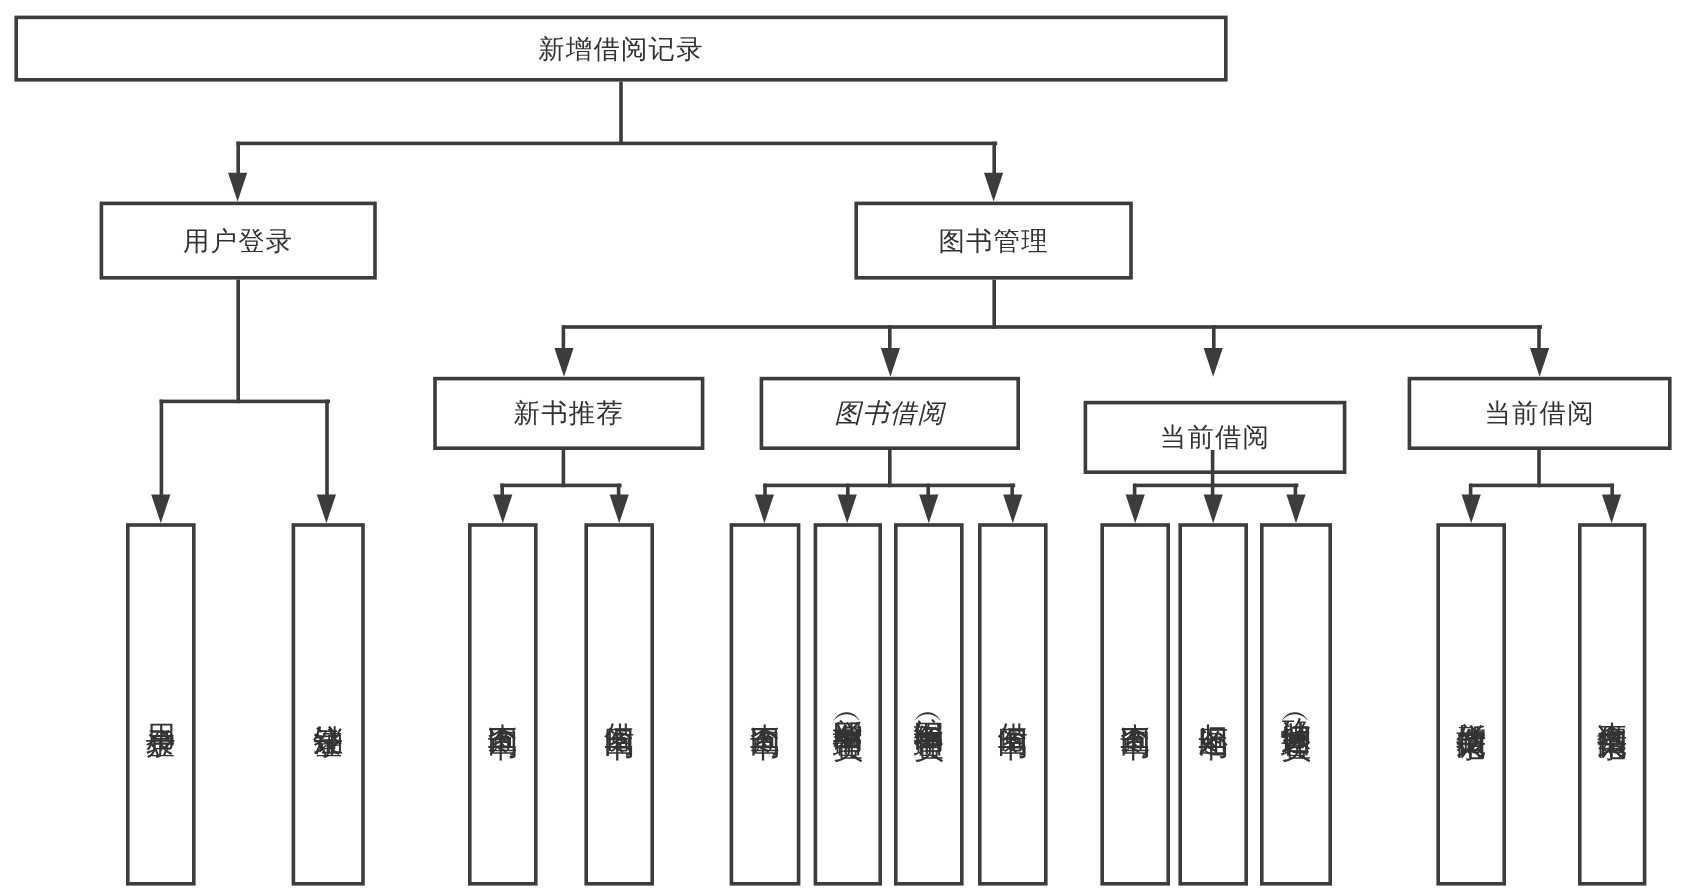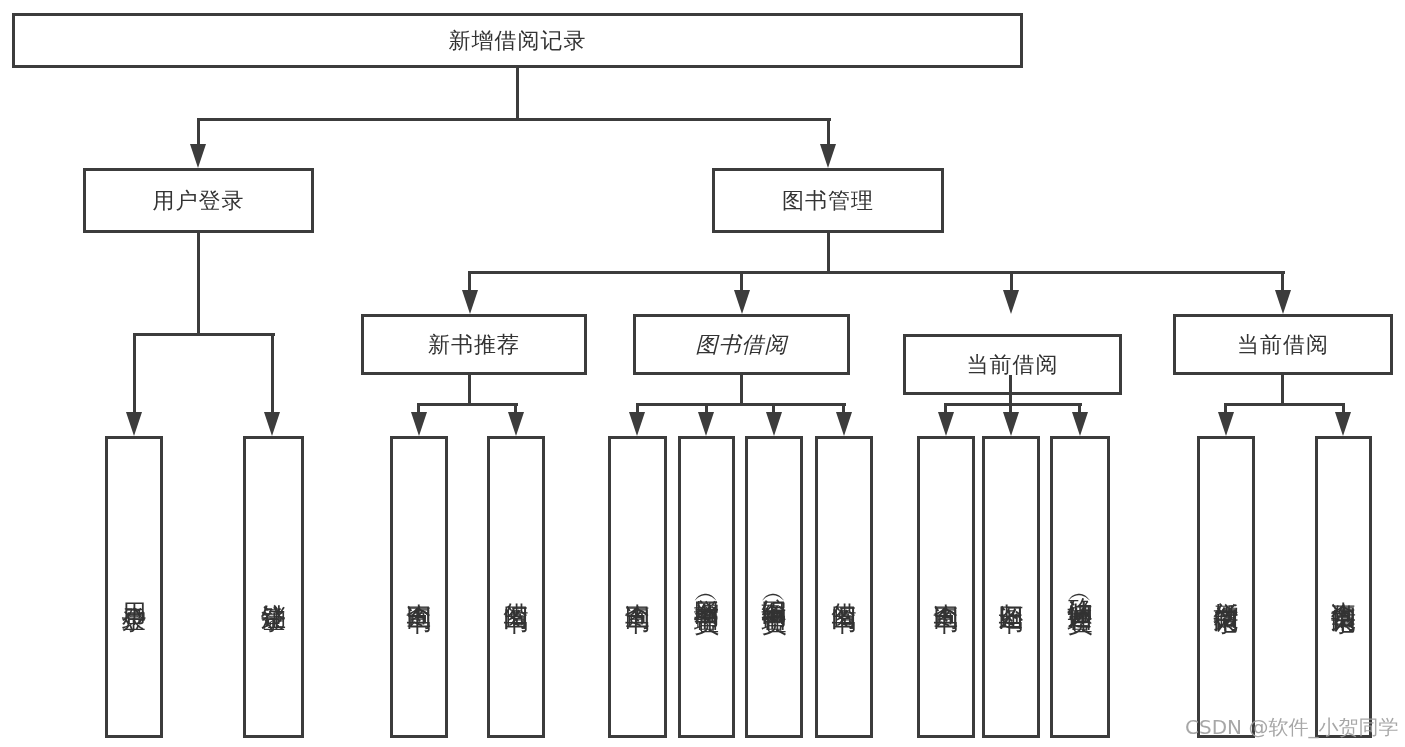--- a/index.html
+++ b/index.html
@@ -116,15 +116,14 @@
   <div class="node v-node" style="left:745px; top:436px; width:58px; height:302px;">编辑图书（管理员）</div>
   <div class="node v-node" style="left:815px; top:436px; width:58px; height:302px;">借阅图书</div>
 
   <div class="node v-node" style="left:917px; top:436px; width:58px; height:302px;">查询图书</div>
   <div class="node v-node" style="left:982px; top:436px; width:58px; height:302px;">归还图书</div>
   <div class="node v-node" style="left:1050px; top:436px; width:60px; height:302px;">确认归还（管理员）</div>
 
   <div class="node v-node" style="left:1197px; top:436px; width:58px; height:302px;">新增借阅记录</div>
   <div class="node v-node" style="left:1315px; top:436px; width:57px; height:302px;">查询借阅记录</div>
 
-  <div class="watermark">CSDN @软件_小贺同学</div>
 
 </div>
 
 </body></html>

